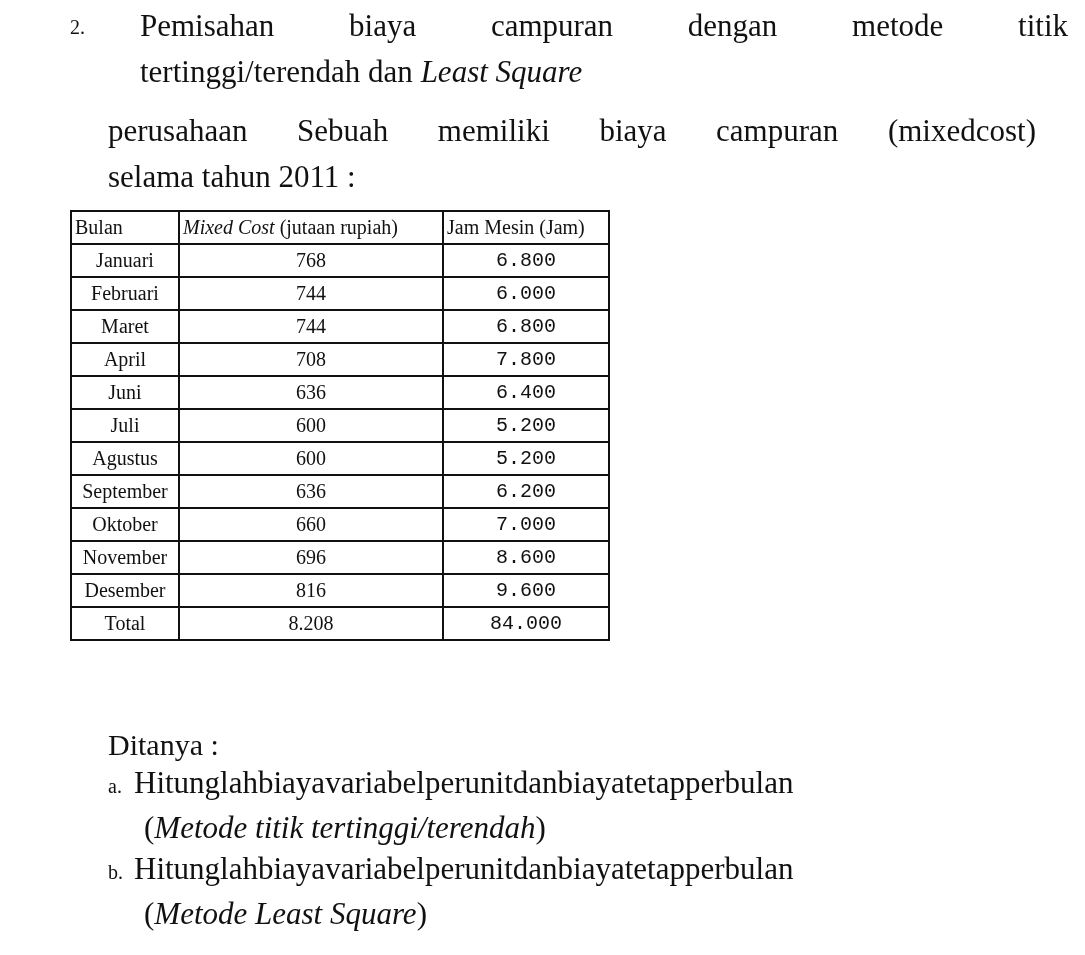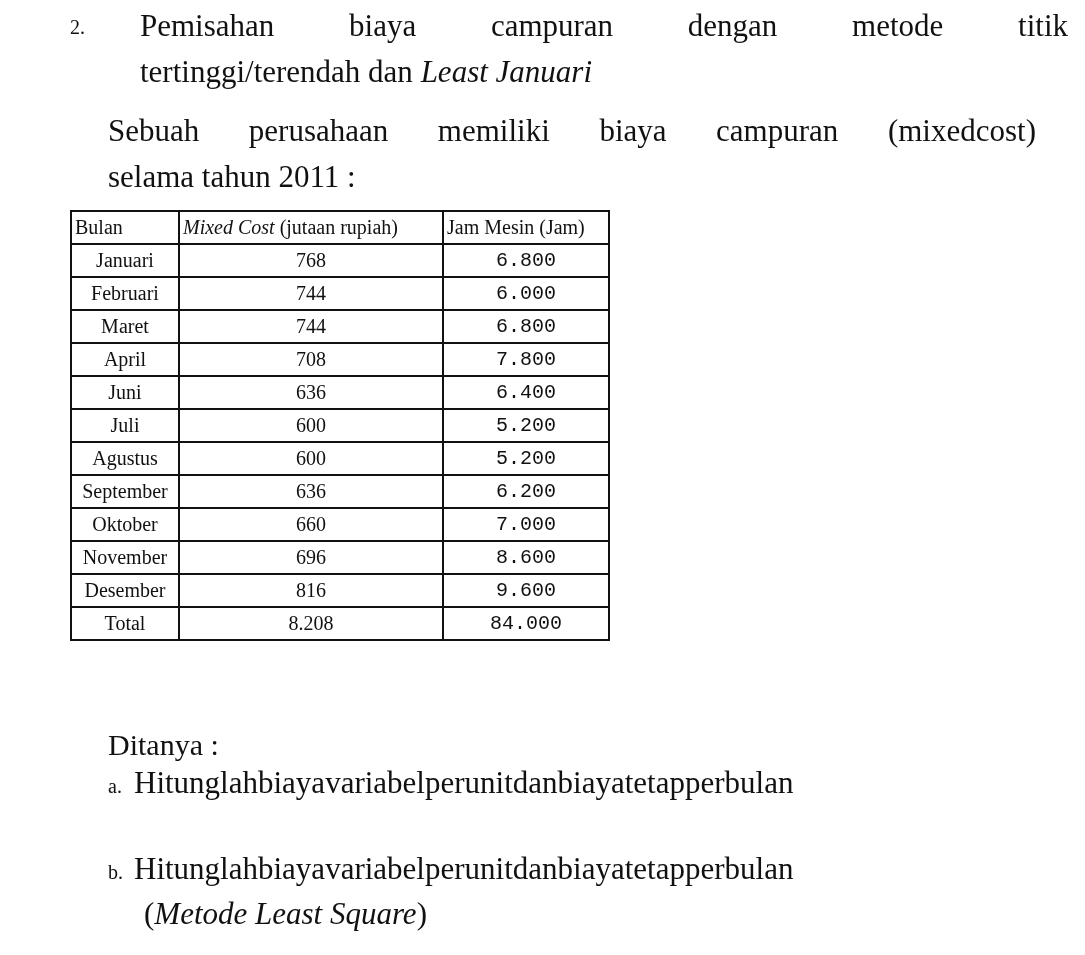--- a/index.html
+++ b/index.html
@@ -32,27 +32,27 @@
 <div class="q-num">2.</div>
 <div class="q-title">
   <div class="line1">
     <span>Pemisahan</span>
     <span>biaya</span>
     <span>campuran</span>
     <span>dengan</span>
     <span>metode</span>
     <span>titik</span>
   </div>
-  <div><span>tertinggi/terendah dan </span><i>Least Januari</i></div>
+  <div><span>tertinggi/terendah dan </span><i>Least Square</i></div>
 </div>
 
 <div class="intro">
   <div class="line1">
+    <span>perusahaan</span>
     <span>Sebuah</span>
-    <span>perusahaan</span>
     <span>memiliki</span>
     <span>biaya</span>
     <span>campuran</span>
     <span>(mixedcost)</span>
   </div>
   <div>selama tahun 2011 :</div>
 </div>
 
 <table>
   <tbody>
@@ -132,20 +132,21 @@
     <span>biaya</span>
     <span>variabel</span>
     <span>per</span>
     <span>unit</span>
     <span>dan</span>
     <span>biaya</span>
     <span>tetap</span>
     <span>per</span>
     <span>bulan</span>
   </span>
+  <span class="sub"><span>(</span><i>Metode titik tertinggi/terendah</i><span>)</span></span>
 </div>
 
 <div class="item" style="top:848px;">
   <span class="marker">b.</span><span class="line-j">
     <span>Hitunglah</span>
     <span>biaya</span>
     <span>variabel</span>
     <span>per</span>
     <span>unit</span>
     <span>dan</span>

